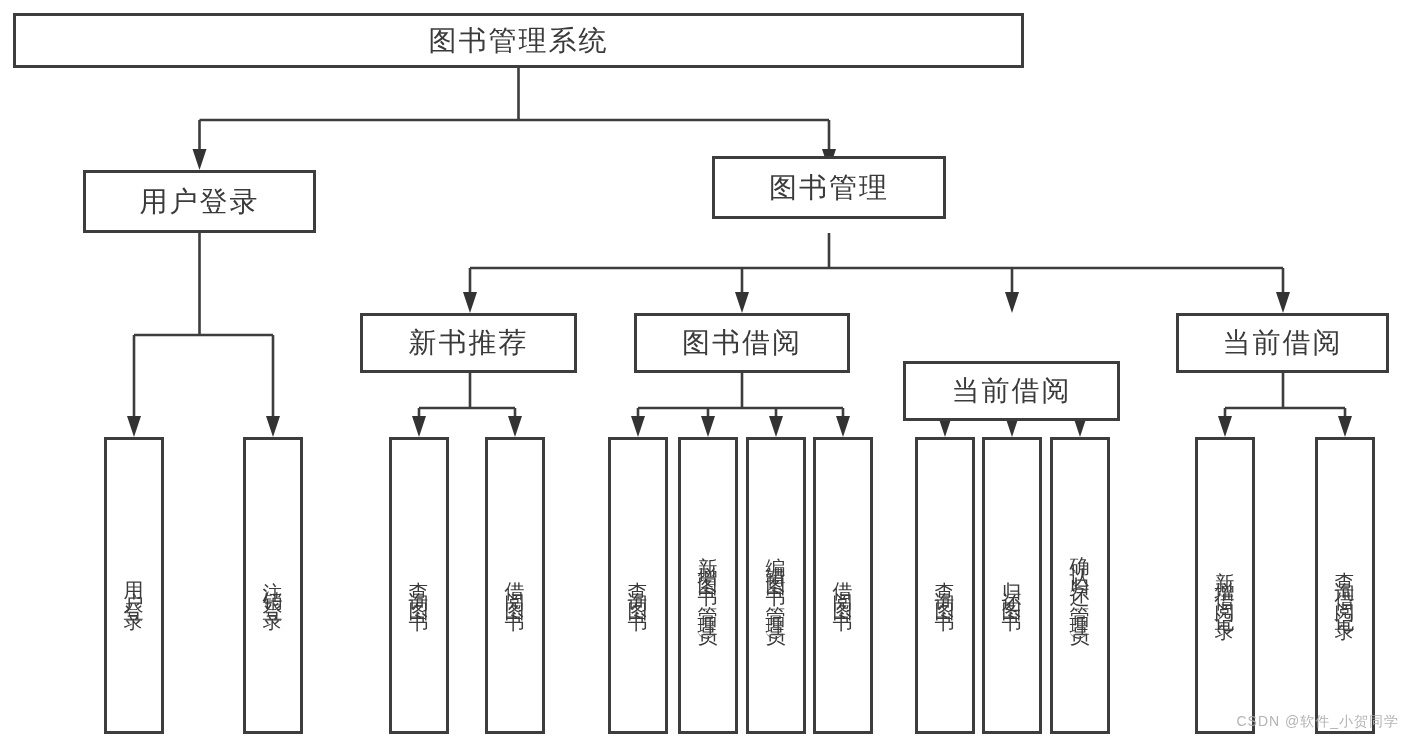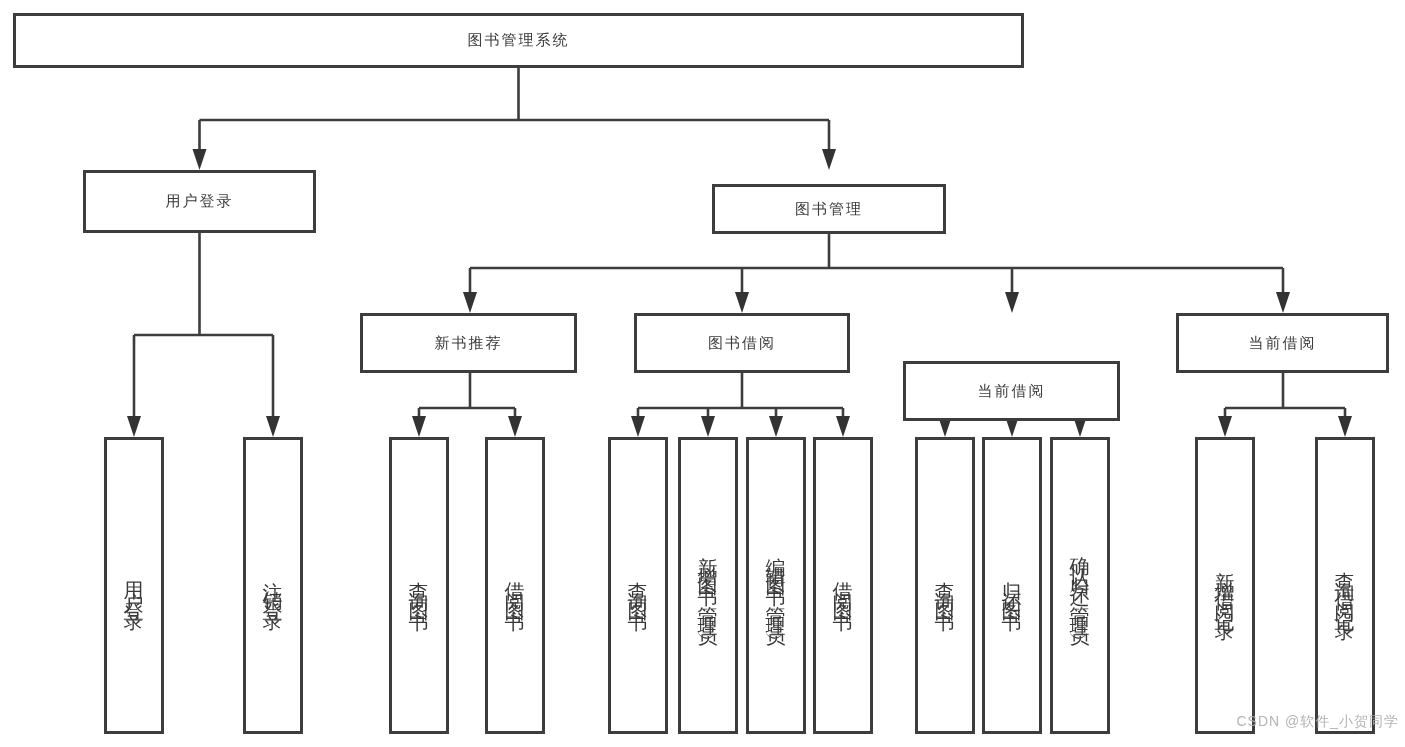--- a/index.html
+++ b/index.html
@@ -38,37 +38,37 @@
   .box {
     position: absolute;
     box-sizing: border-box;
     background: #ffffff;
     border: 3px solid #3d3d3d;
     display: flex;
     align-items: center;
     justify-content: center;
   }
   .hlabel {
-    font-size: 15px;
+    font-size: 28px;
     letter-spacing: 2px;
     color: #3a3a3a;
     white-space: nowrap;
   }
   .vlabel {
     writing-mode: vertical-rl;
     font-size: 20px;
     letter-spacing: 10px;
     color: #3a3a3a;
     line-height: 1;
   }
   
   .n-root   { left: 13px;  top: 13px;  width: 1011px; height: 55px; }
   
   .n-login  { left: 83px;  top: 170px; width: 233px;  height: 63px; }
-  .n-mgmt   { left: 712px; top: 184px; width: 234px;  height: 50px; }
+  .n-mgmt   { left: 712px; top: 156px; width: 234px;  height: 63px; }
   
   .lv3      { top: 313px; height: 60px; text-align: center; }
   .n-rec    { left: 360px;  width: 217px; }
   .n-borrow { left: 634px;  width: 216px; }
   .n-cur    { left: 903px;  width: 217px; margin-top: 48px; }
   .n-hist   { left: 1176px; width: 213px; }
   
   .leaf { top: 437px; width: 60px; height: 297px; }
   .l-a1 { left: 104px; }
   .l-a2 { left: 243px; }

